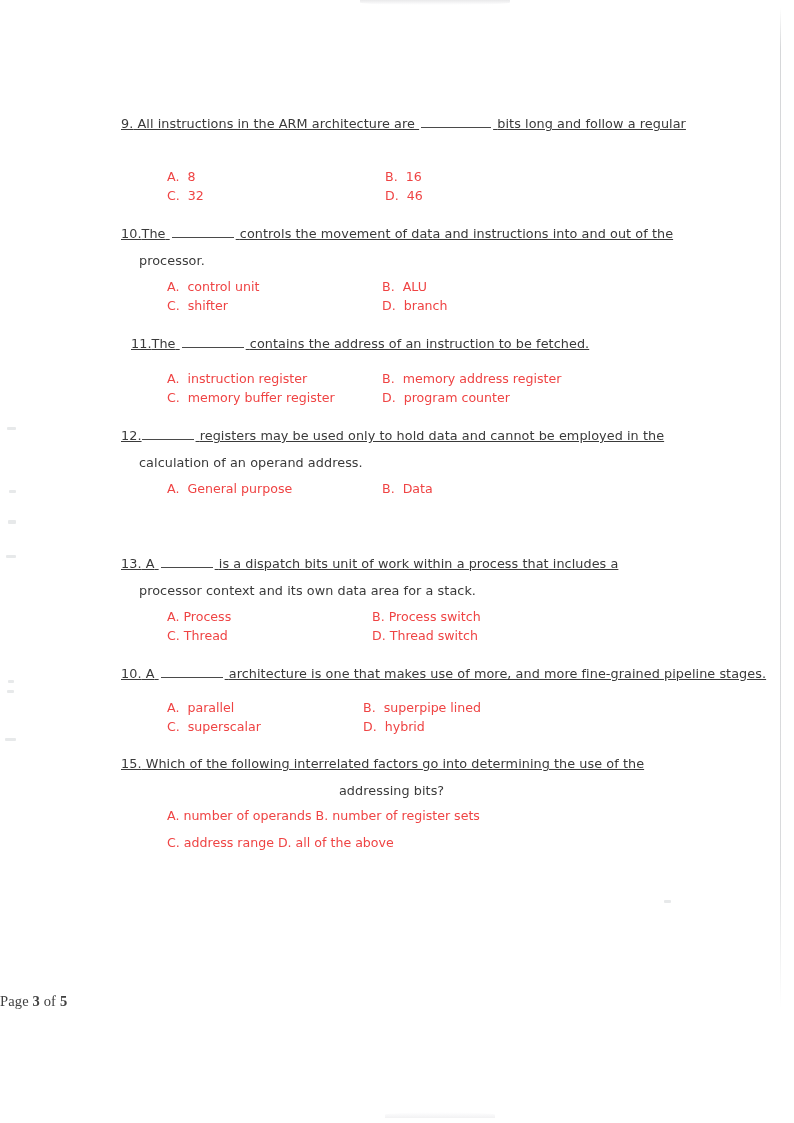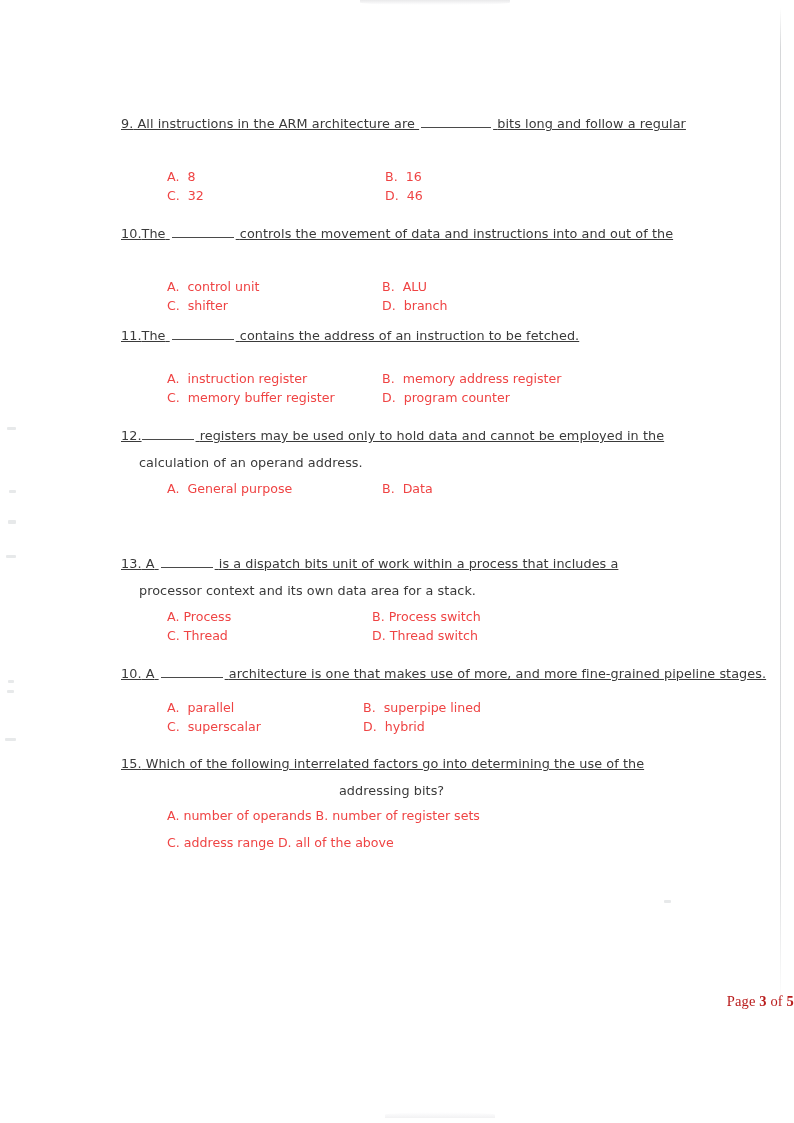--- a/index.html
+++ b/index.html
@@ -109,24 +109,24 @@
     height: 27px;
     white-space: nowrap;
   }
 
   
   .footer {
     position: absolute;
     top: 993px;
     left: 0;
     width: 794px;
-    text-align: right;
+    text-align: left;
     font-family: "Liberation Serif", "DejaVu Serif", serif;
     font-size: 14.5px;
-    color: #b91c1c;
+    color: #404040;
     letter-spacing: .01em;
   }
   .footer b { font-weight: 700; }
 </style>
 </head>
 <body>
 
 <div class="page">
 
   <div class="scan-edge-top"></div>
@@ -156,31 +156,32 @@
       <span class="opt-a" style="width:218px;"><span>C.</span>&nbsp; <span>32</span></span><span class="opt-b"><span>D.</span>&nbsp; <span>46</span></span>
     </span>
   </div>
 
   <div class="question" style="top:220px;">
     <div class="q-body">
       <span>10.</span><span>The</span>
       <span class="blank b-md"></span>
       <span>controls the movement of data and instructions into and out of the</span>
     </div>
+    <div class="q-cont">processor.</div>
   </div>
   <div class="options" style="top:277px;left:167px;">
     <span class="opt-row">
       <span class="opt-a" style="width:215px;"><span>A.</span>&nbsp; <span>control unit</span></span><span class="opt-b"><span>B.</span>&nbsp; <span>ALU</span></span>
     </span>
     <span class="opt-row">
       <span class="opt-a" style="width:215px;"><span>C.</span>&nbsp; <span>shifter</span></span><span class="opt-b"><span>D.</span>&nbsp; <span>branch</span></span>
     </span>
   </div>
 
-  <div class="question" style="top:322px;">
+  <div class="question" style="top:330px;margin-left:10px;">
     <div class="q-body">
       <span>11.</span><span>The</span>
       <span class="blank b-md"></span>
       <span>contains the address of an instruction to be fetched.</span>
     </div>
   </div>
   <div class="options" style="top:369px;left:167px;">
     <span class="opt-row">
       <span class="opt-a" style="width:215px;"><span>A.</span>&nbsp; <span>instruction register</span></span><span class="opt-b"><span>B.</span>&nbsp; <span>memory address register</span></span>
     </span>

